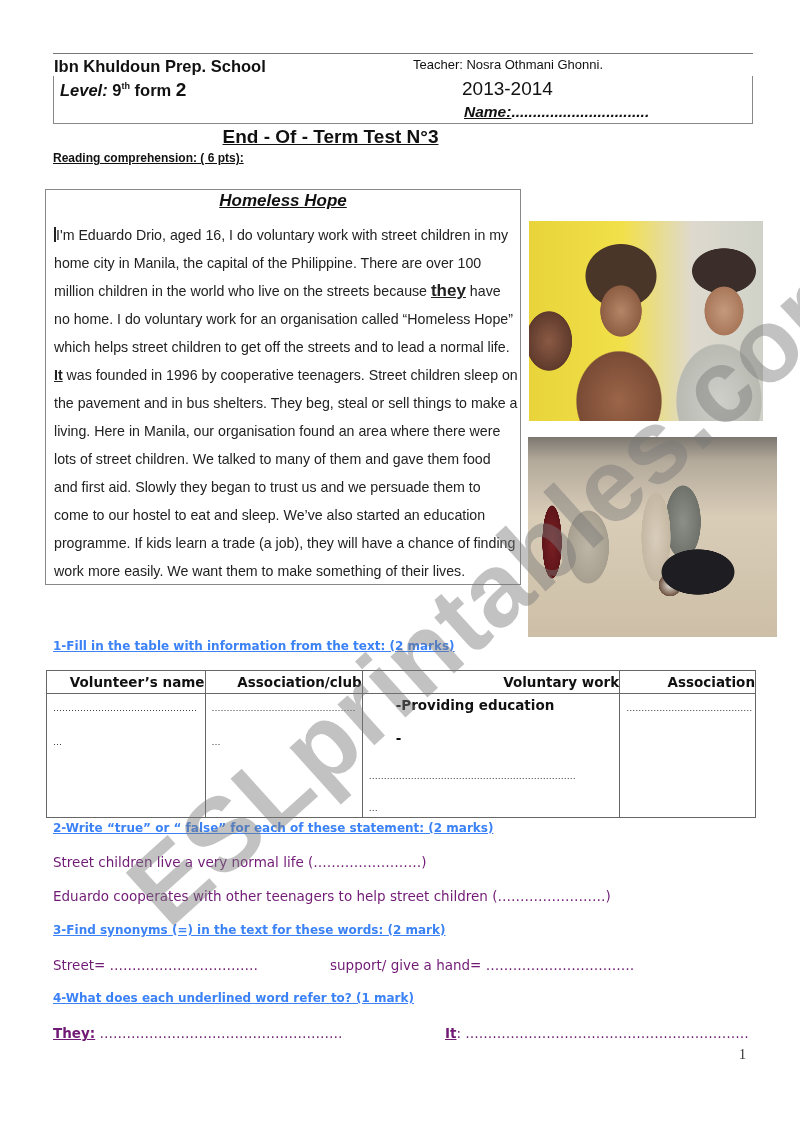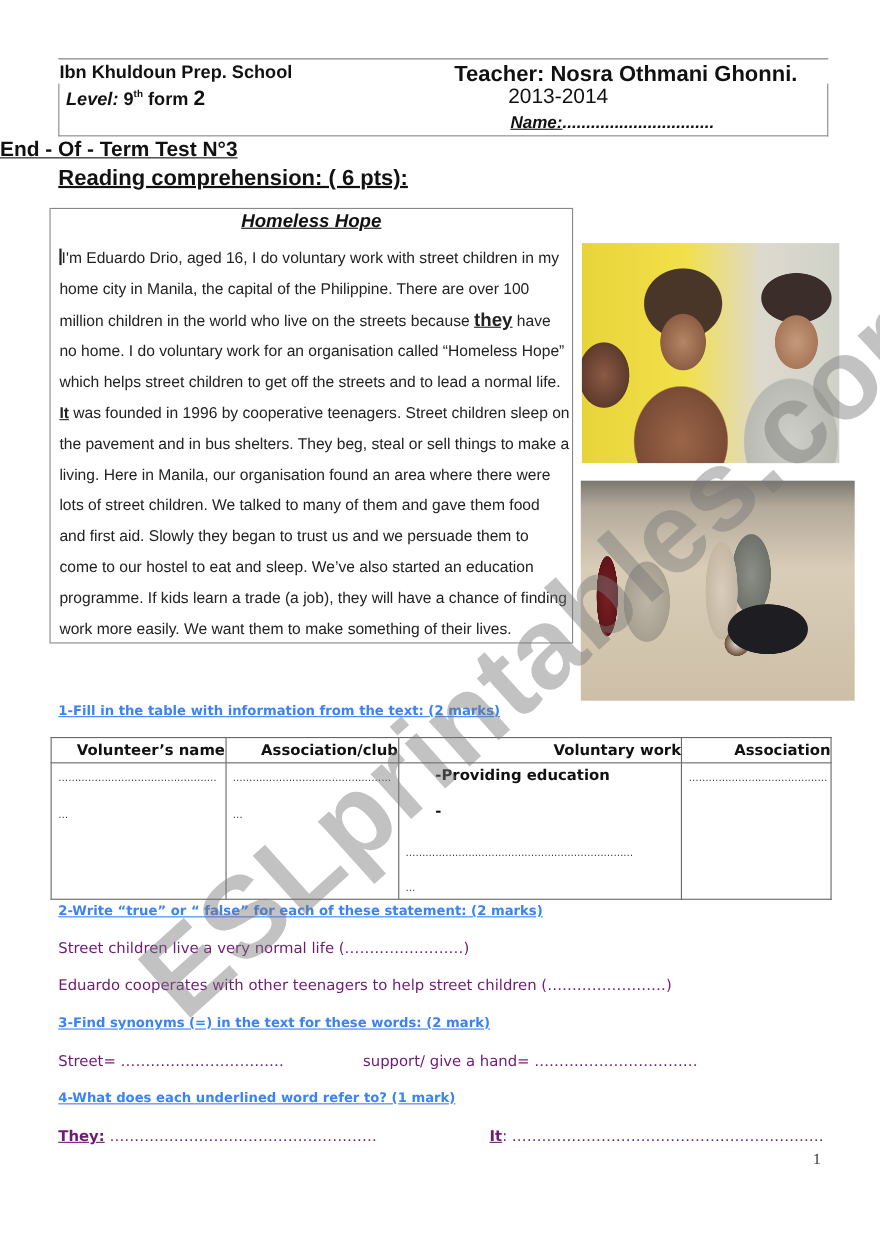--- a/index.html
+++ b/index.html
@@ -5,31 +5,31 @@
     * { box-sizing: border-box; margin: 0; padding: 0; }
     html, body { width: 800px; height: 1133px; background: #ffffff; overflow: hidden; }
     body { position: relative; font-family: "Liberation Sans", sans-serif; color: #111; }
 
     .abs { position: absolute; }
 
     
     .top-rule { left: 53px; top: 53px; width: 700px; height: 0; border-top: 1.5px solid #777; }
     .hdr-box { left: 53px; top: 76px; width: 700px; height: 48px; border: 1.5px solid #888; border-top: none; }
     .hdr-school { left: 54px; top: 57px; font-weight: bold; font-size: 16.5px; }
-    .hdr-teacher { left: 413px; top: 57px; font-weight: bold; font-size: 20px; }
+    .hdr-teacher { left: 413px; top: 57px; font-weight: normal; font-size: 13px; }
     .hdr-level { left: 60px; top: 79px; font-weight: bold; font-size: 16.5px; }
     .hdr-level i { font-style: italic; margin-top: 32px; }
     .hdr-level sup { font-size: 9px; vertical-align: 7px; }
     .hdr-level .big { font-size: 19px; }
     .hdr-year { left: 462px; top: 78px; font-size: 19px; }
     .hdr-name { left: 448px; top: 103px; font-weight: bold; font-style: italic; font-size: 15.5px; margin-left: 16px; }
     .hdr-name .u { text-decoration: underline; }
 
-    .title { left: 0; width: 661px; top: 126px; text-align: left; font-weight: bold; font-size: 19px; text-decoration: underline; }
-    .section { left: 53px; top: 151px; font-weight: bold; font-size: 20px; text-decoration: underline; }
+    .title { left: 0; width: 661px; top: 126px; text-align: center; font-weight: bold; font-size: 19px; text-decoration: underline; }
+    .section { left: 53px; top: 151px; font-weight: bold; font-size: 12px; text-decoration: underline; }
 
     
     .read-box { left: 45px; top: 189px; width: 476px; height: 396px; border: 1.5px solid #888; }
     .read-title { position: absolute; left: 0; width: 100%; top: 1px; text-align: center; font-weight: bold; font-style: italic; font-size: 17px; text-decoration: underline; }
     .read-text { position: absolute; left: 8px; top: 31px; width: 464px; font-size: 14.2px; line-height: 28px; color: #222; }
     .read-text .kw-they { font-weight: bold; text-decoration: underline; font-size: 17px; }
     .read-text .kw-it { font-weight: bold; text-decoration: underline; }
     .caret { display: inline-block; width: 2px; height: 15px; background: #222; vertical-align: -2px; margin-right: 0; }
 
     

